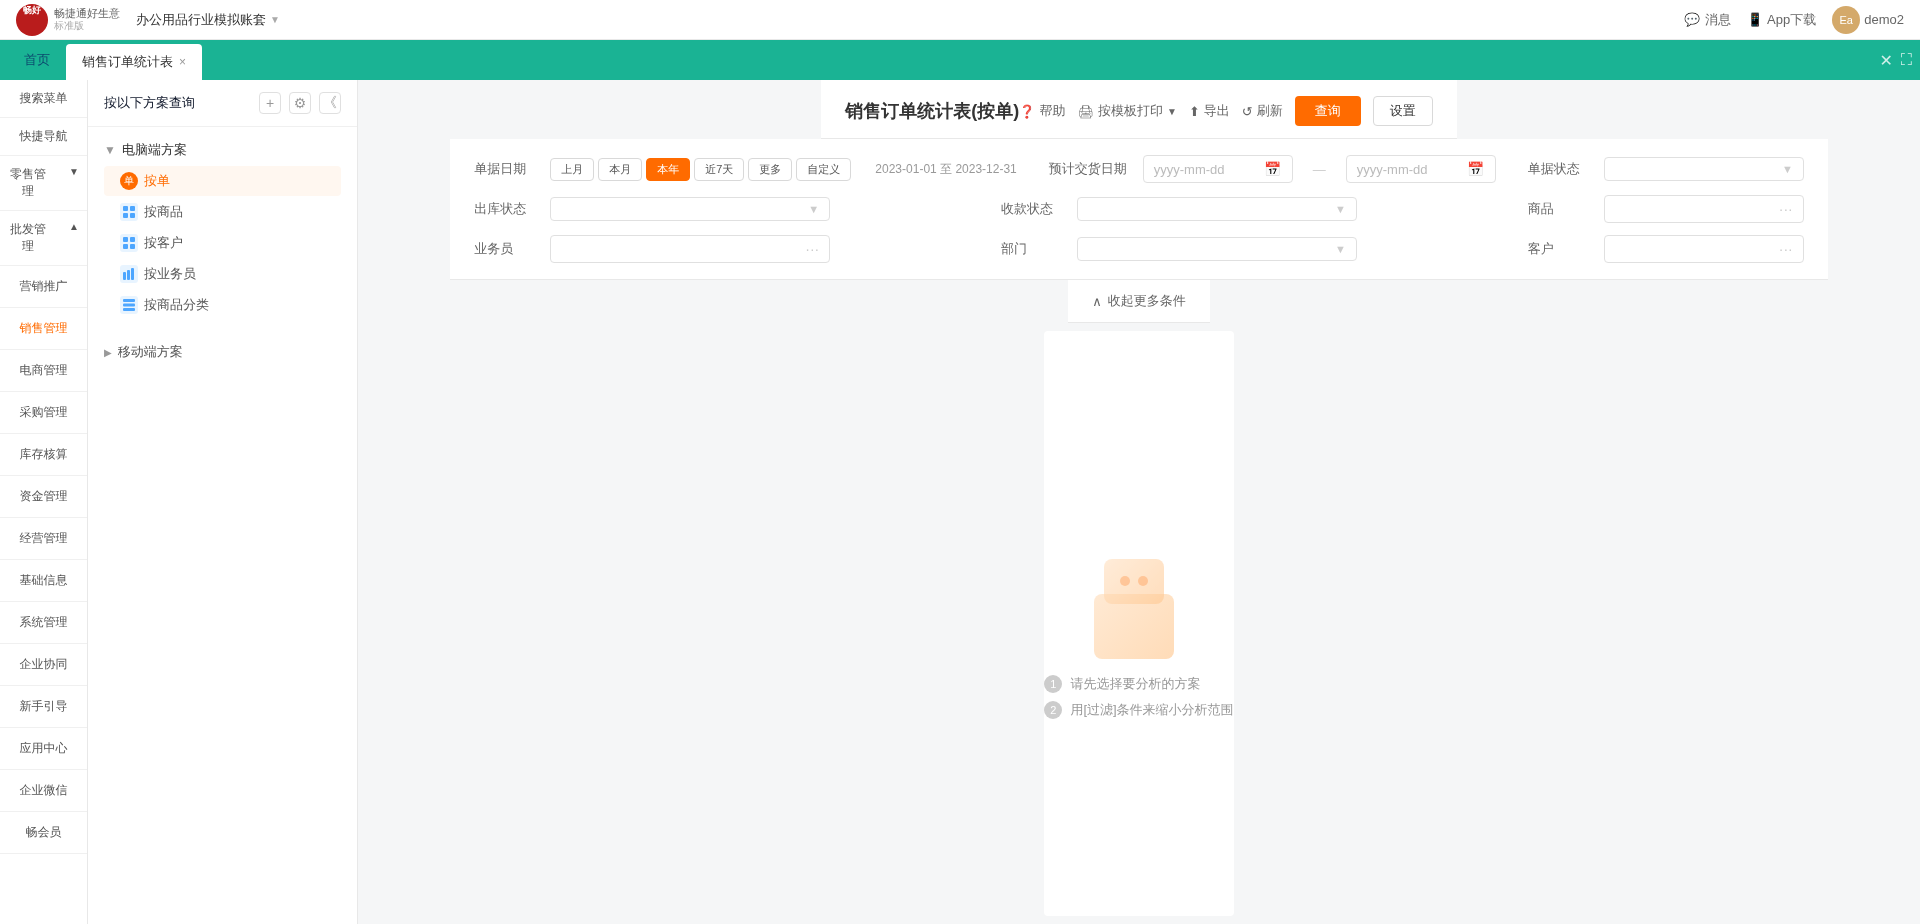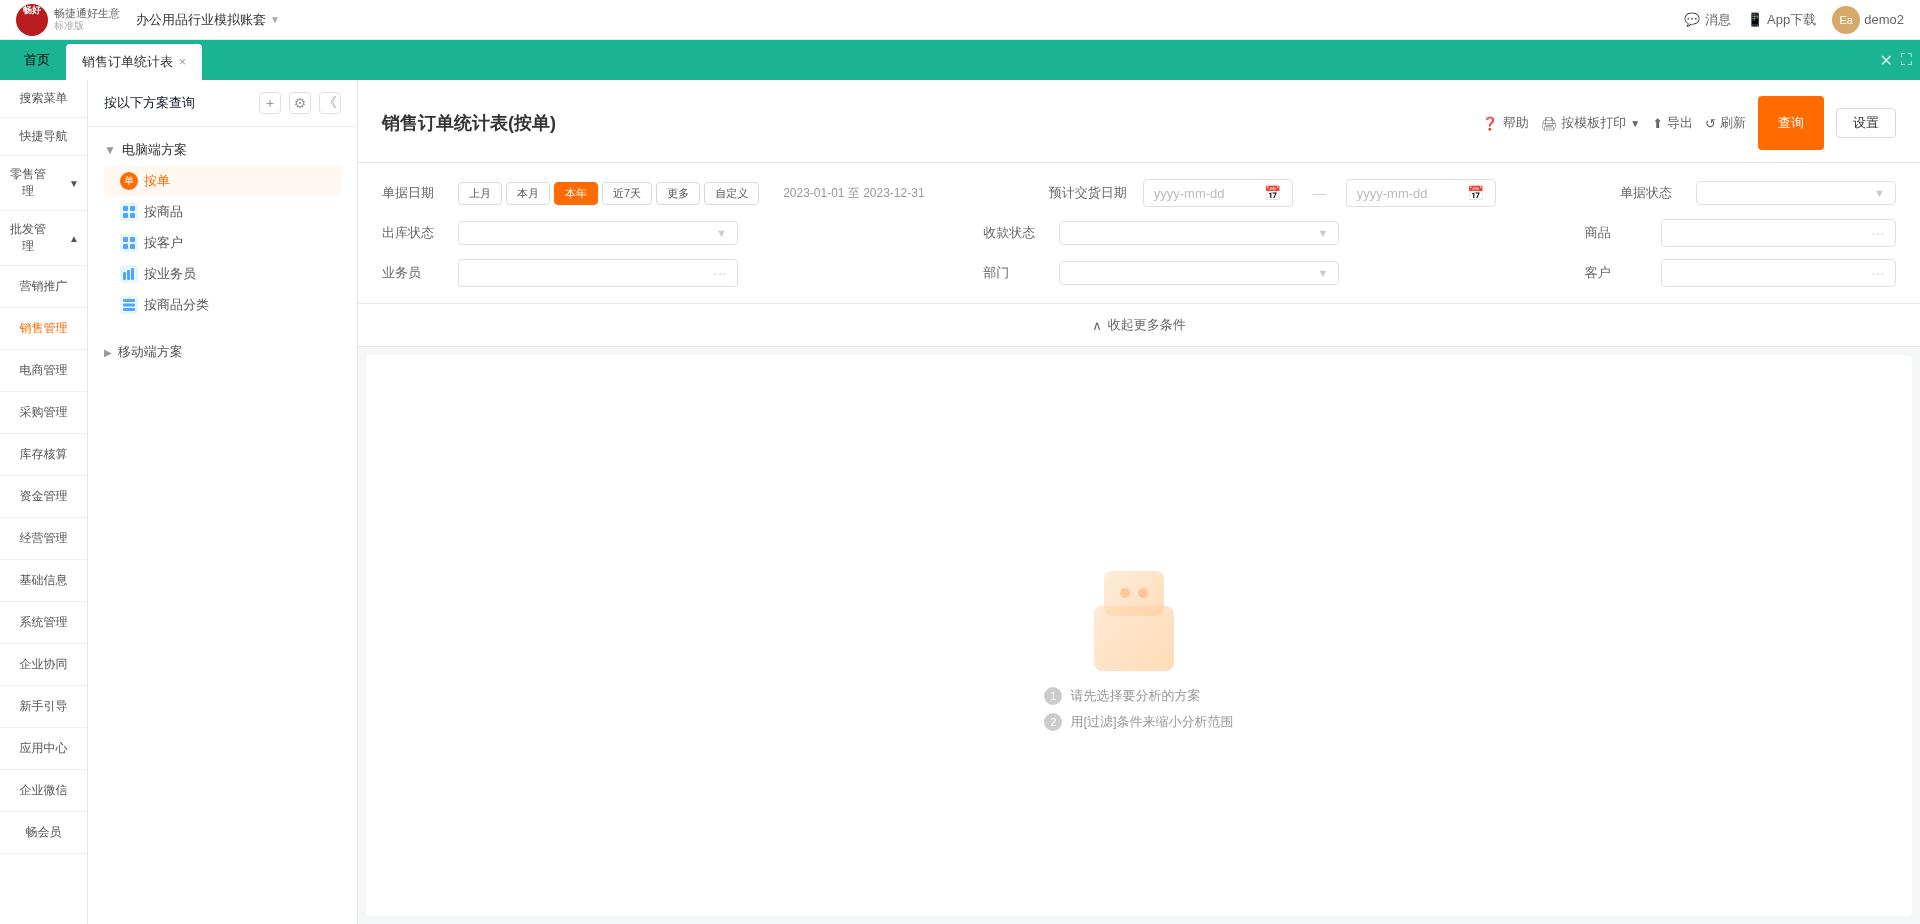--- a/index.html
+++ b/index.html
@@ -12,37 +12,37 @@
     .logo-icon { width: 32px; height: 32px; background: #b91c1c; border-radius: 50%; display: flex; align-items: flex-start; justify-content: center; color: white; font-size: 10px; font-weight: bold; }
     .logo-text { font-size: 11px; color: #666; line-height: 1.2; }
     .app-selector { display: flex; align-items: center; gap: 4px; color: #333; font-size: 13px; cursor: pointer; margin-left: 8px; }
     .top-bar-right { display: flex; align-items: center; gap: 16px; color: #666; font-size: 13px; }
     .top-bar-right-item { display: flex; align-items: center; gap: 4px; cursor: pointer; }
     .avatar { width: 28px; height: 28px; border-radius: 50%; background: #d4a96a; display: flex; align-items: center; justify-content: center; color: white; font-size: 11px; }
 
     
     .tab-bar { background: #1ab394; height: 40px; display: flex; align-items: center; padding: 0 8px; flex-shrink: 0; position: relative; }
     .tab { display: flex; align-items: center; gap: 6px; padding: 0 16px; height: 40px; cursor: pointer; color: rgba(255,255,255,0.85); font-size: 13px; }
-    .tab.home { color: #000000; }
+    .tab.home { color: #0c4a6e; }
     .tab.active { background: #fff; color: #333; border-radius: 4px 4px 0 0; margin-top: 4px; height: 36px; }
     .tab-close { color: #999; font-size: 12px; cursor: pointer; }
     .tab-bar-actions { position: absolute; right: 8px; display: flex; gap: 8px; color: white; }
     .tab-bar-action { cursor: pointer; font-size: 16px; opacity: 0.8; }
 
     
     .main-layout { display: flex; flex: 1; overflow: hidden; }
 
     
     .sidebar { width: 88px; background: #fff; border-right: 1px solid #e8e8e8; display: flex; flex-direction: column; flex-shrink: 0; overflow-y: auto; }
     .sidebar-item { padding: 12px 16px; text-align: center; cursor: pointer; font-size: 12px; color: #555; border-bottom: 1px solid #f0f0f0; }
     .sidebar-item.active { color: #ff6b00; }
     .sidebar-search { padding: 10px 8px; font-size: 12px; color: #555; text-align: center; cursor: pointer; border-bottom: 1px solid #f0f0f0; }
     .sidebar-nav { padding: 10px 8px; font-size: 12px; color: #555; text-align: center; cursor: pointer; border-bottom: 1px solid #f0f0f0; }
     .sidebar-group { font-size: 12px; }
-    .sidebar-group-title { padding: 10px 8px; color: #555; text-align: center; cursor: pointer; display: flex; align-items: center; justify-content: center; gap: 21px; border-bottom: 1px solid #f0f0f0; }
+    .sidebar-group-title { padding: 10px 8px; color: #555; text-align: center; cursor: pointer; display: flex; align-items: flex-start; justify-content: center; gap: 21px; border-bottom: 1px solid #f0f0f0; }
     .sidebar-arrow { font-size: 10px; }
 
     
     .content { flex: 1; display: flex; overflow: hidden; }
 
     
     .left-panel { width: 270px; background: #fff; border-right: 1px solid #e8e8e8; flex-shrink: 0; overflow-y: auto; }
     .left-panel-header { padding: 12px 16px; display: flex; align-items: center; justify-content: space-between; border-bottom: 1px solid #f0f0f0; }
     .left-panel-title { font-size: 13px; color: #0f172a; }
     .left-panel-actions { display: flex; gap: 8px; align-items: center; }
@@ -56,28 +56,28 @@
     .tree-item-icon { width: 18px; height: 18px; border-radius: 3px; display: flex; align-items: center; justify-content: center; font-size: 11px; flex-shrink: 0; }
     .tree-item-icon.circle { background: #ff6b00; border-radius: 50%; color: white; font-size: 10px; }
     .tree-item-icon.grid { background: #e8f4ff; color: #4da6ff; }
     .tree-item-icon.bar { background: #e8f4ff; color: #4da6ff; }
     .tree-item-icon.table { background: #e8f4ff; color: #4da6ff; }
     .mobile-section { padding: 8px 16px; }
     .mobile-title { display: flex; align-items: center; gap: 6px; padding: 6px 0; font-size: 13px; color: #555; cursor: pointer; }
     .mobile-arrow { font-size: 10px; color: #999; }
 
     
-    .right-panel { flex: 1; display: flex; flex-direction: column; overflow: hidden; background: #f5f6f7; }
+    .right-panel { flex: 1; display: flex; flex-direction: column; overflow: hidden; background: #f5f6f7; align-items: center; }
 
     
     .page-header { background: #fff; padding: 16px 24px 12px; border-bottom: 1px solid #e8e8e8; display: flex; align-items: center; justify-content: space-between; flex-shrink: 0; }
     .page-title { font-size: 18px; font-weight: bold; color: #333; }
     .page-actions { display: flex; gap: 12px; align-items: center; }
     .page-action { display: flex; align-items: center; gap: 4px; color: #666; font-size: 13px; cursor: pointer; }
-    .btn-primary { background: #ff6b00; color: white; border: none; padding: 18px 20px; border-radius: 4px; cursor: pointer; font-size: 13px; }
+    .btn-primary { background: #ff6b00; color: white; border: none; padding: 6px 20px; border-radius: 4px; cursor: pointer; font-size: 13px; }
     .btn-default { background: #fff; color: #333; border: 1px solid #d9d9d9; padding: 5px 16px; border-radius: 4px; cursor: pointer; font-size: 13px; }
 
     
     .filter-area { background: #fff; padding: 16px 24px; border-bottom: 1px solid #e8e8e8; flex-shrink: 0; }
     .filter-row { display: flex; align-items: center; gap: 16px; margin-bottom: 12px; }
     .filter-row:last-child { margin-bottom: 0; }
     .filter-label { font-size: 13px; color: #666; white-space: nowrap; min-width: 60px; }
     .filter-date-btns { display: flex; align-items: center; gap: 4px; }
     .date-btn { padding: 3px 10px; border-radius: 4px; border: 1px solid #d9d9d9; background: #fff; color: #555; cursor: pointer; font-size: 11px; }
     .date-btn.active { background: #ff6b00; color: white; border-color: #ff6b00; }

